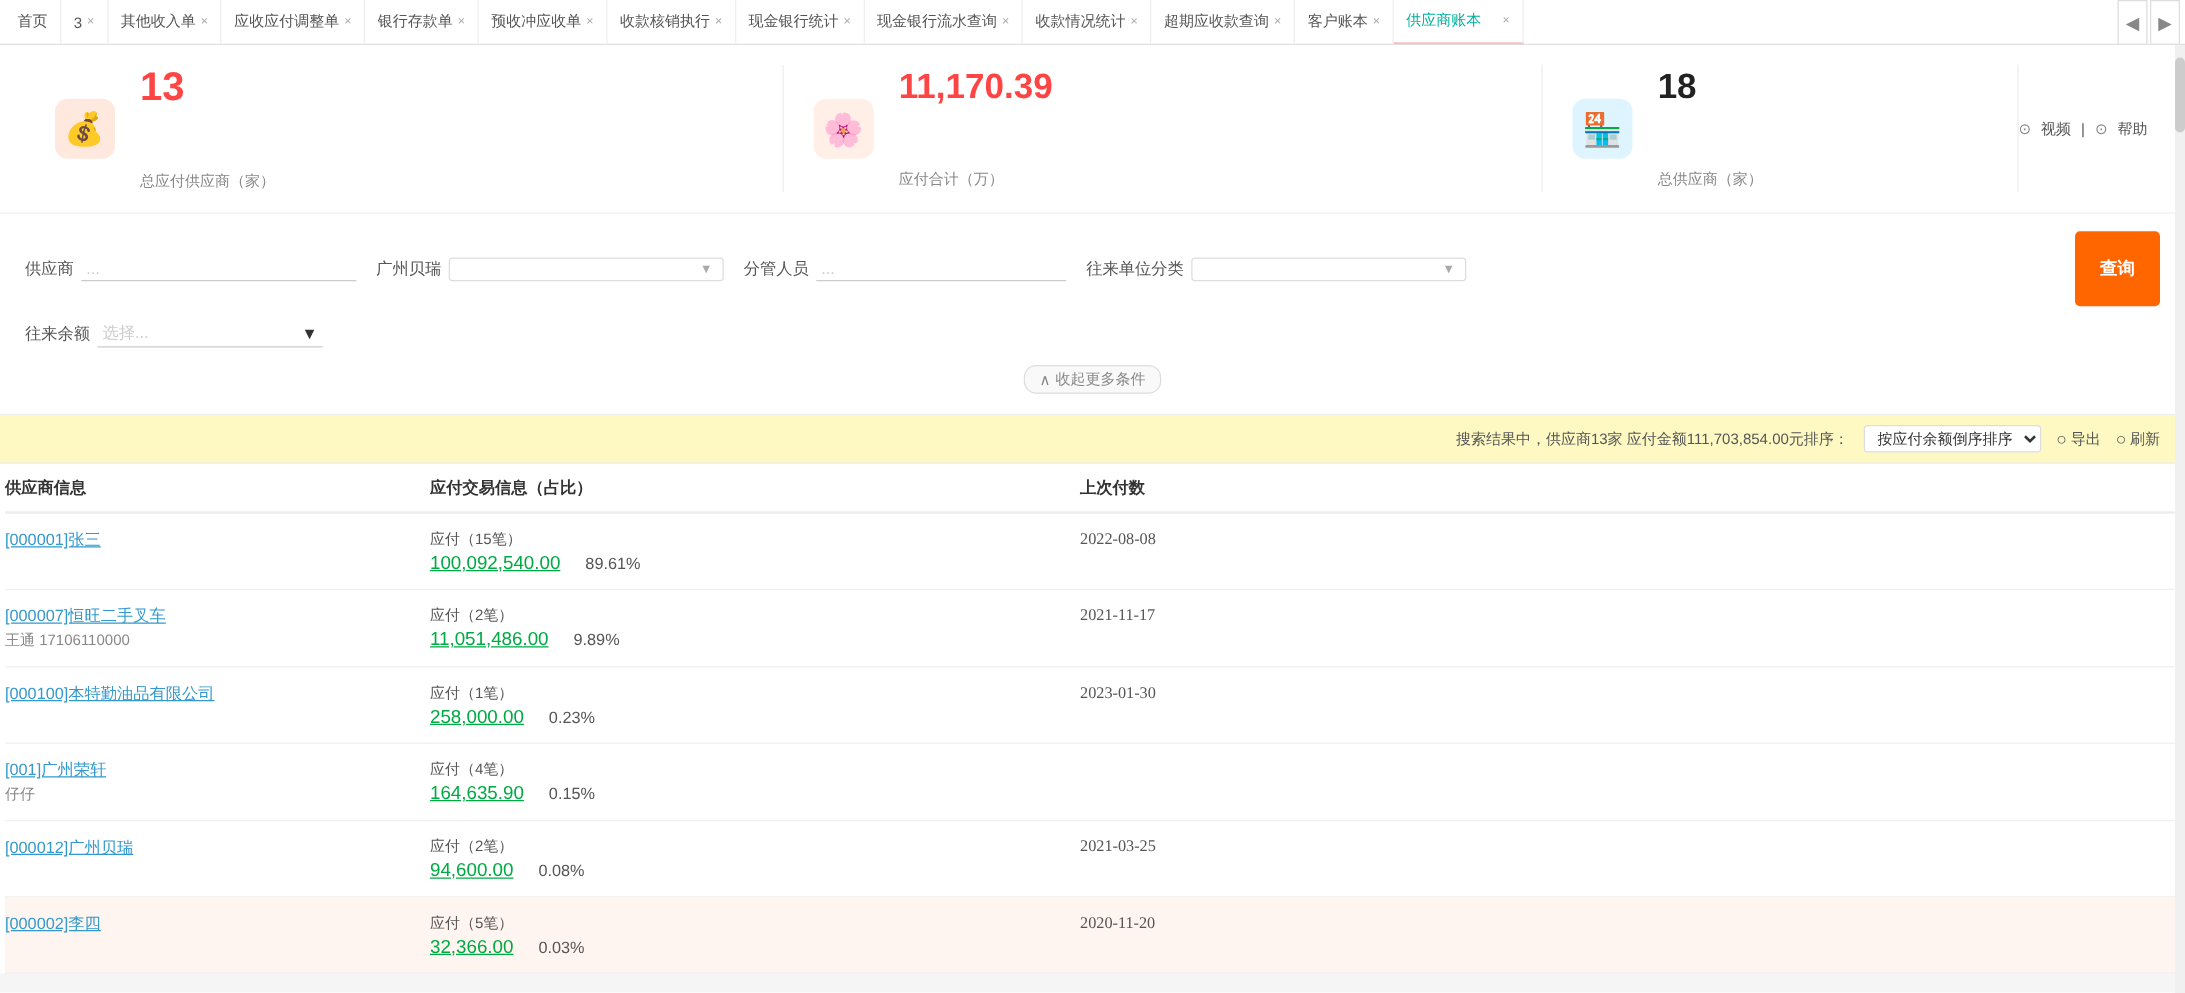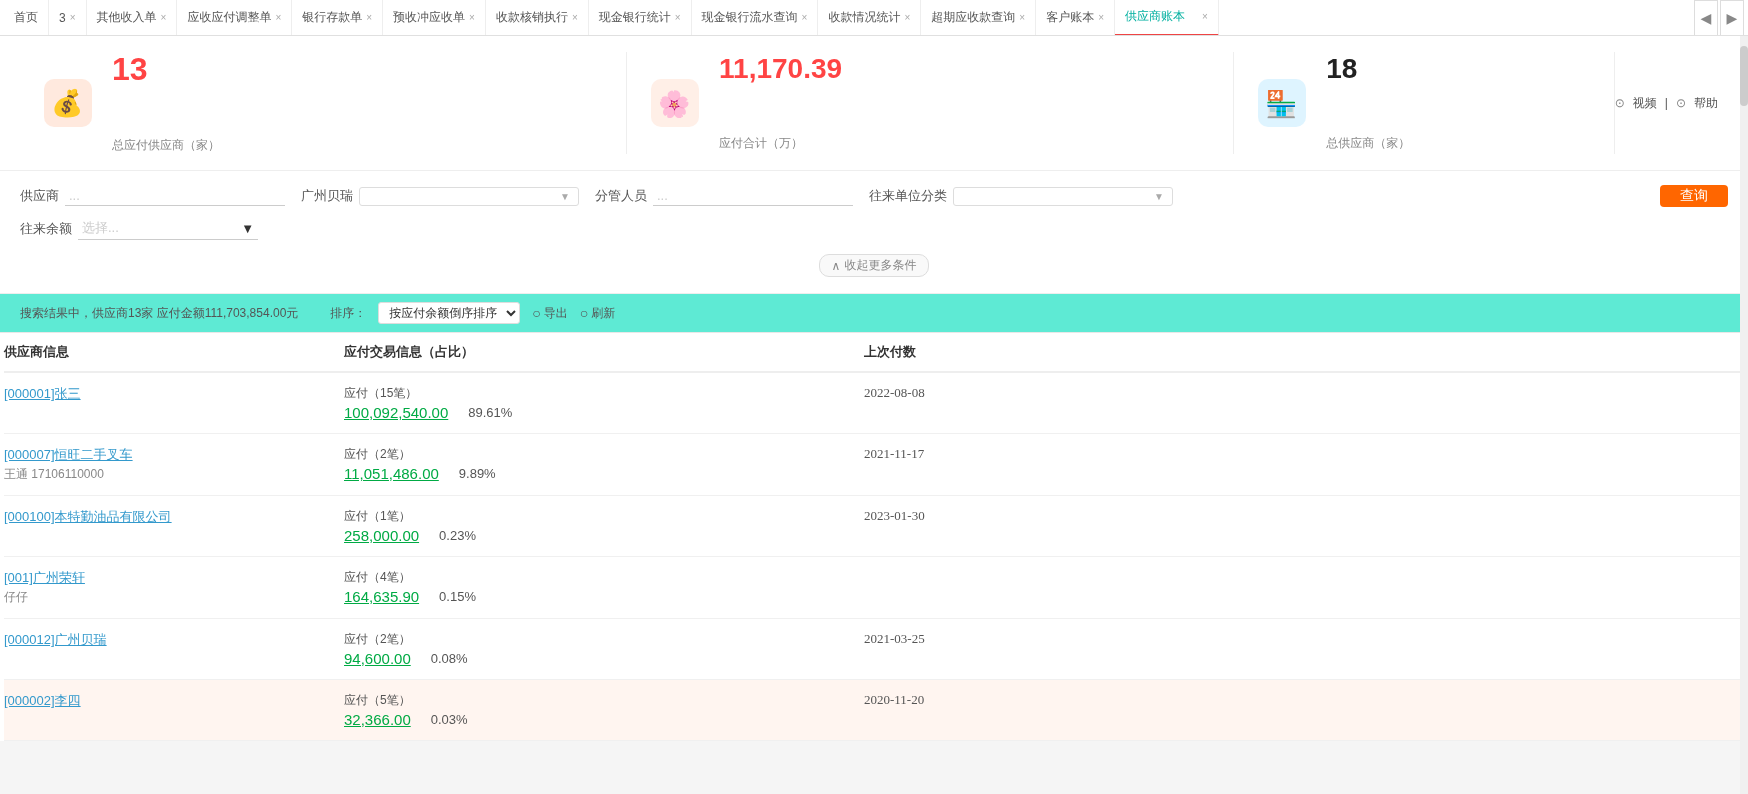--- a/index.html
+++ b/index.html
@@ -20,21 +20,21 @@
       align-items: center;
       padding: 0 10px;
       height: 36px;
       font-size: 12px;
       color: #555;
       cursor: pointer;
       white-space: nowrap;
       border-right: 1px solid #eee;
       gap: 4px;
     }
-    .nav-tab.active { color: #00b0a0; border-bottom: 2px solid #ef4444; gap: 17px; }
+    .nav-tab.active { color: #00b0a0; border-bottom: 2px solid #fca5a5; gap: 17px; }
     .nav-tab .close-x { color: #aaa; font-size: 10px; cursor: pointer; }
     .nav-arrow {
       width: 24px;
       height: 36px;
       display: flex;
       align-items: center;
       justify-content: center;
       cursor: pointer;
       color: #888;
       font-size: 14px;
@@ -137,24 +137,25 @@
       width: 200px;
       cursor: pointer;
       background: #fff;
       font-size: 13px;
     }
     .btn-query {
       background: #ff6600;
       color: #fff;
       border: none;
       border-radius: 4px;
-      padding: 2px 20px;
+      padding: 21px 20px;
       font-size: 14px;
       cursor: pointer;
       margin-left: auto;
+      font-weight: bold;
     }
     .collapse-bar {
       display: flex;
       justify-content: center;
       padding: 4px 0 8px 0;
     }
     .collapse-btn {
       display: flex;
       align-items: center;
       gap: 4px;
@@ -164,27 +165,26 @@
       padding: 2px 12px;
       border: 1px solid #ddd;
       border-radius: 10px;
       background: #f9f9f9;
     }
 
     
     .result-bar {
       display: flex;
       align-items: center;
-      justify-content: flex-start;
-      background: #5eead4;
+      justify-content: flex-end;
+      background: #fef9c3;
       padding: 8px 20px;
       font-size: 12px;
       color: #555;
       border-bottom: 1px solid #e8e8e8;
-      gap: 32px;
     }
     .result-bar-right {
       display: flex;
       align-items: center;
       gap: 12px;
     }
     .sort-label { color: #555; font-size: 12px; }
     .sort-select {
       border: 1px solid #ddd;
       border-radius: 3px;

